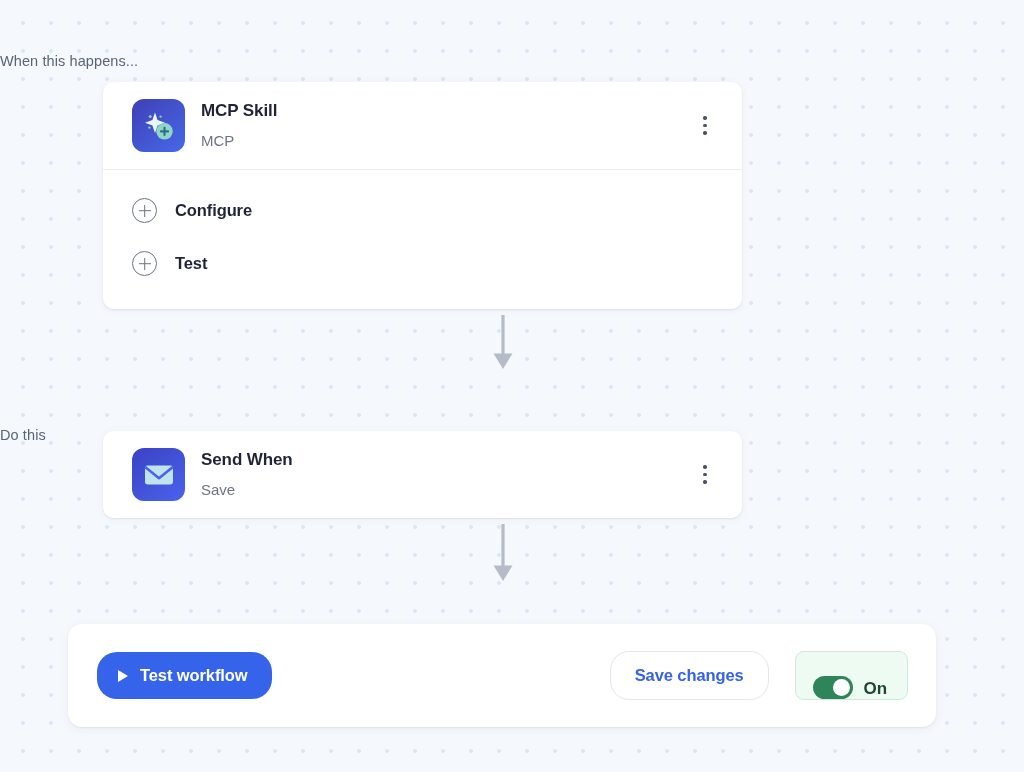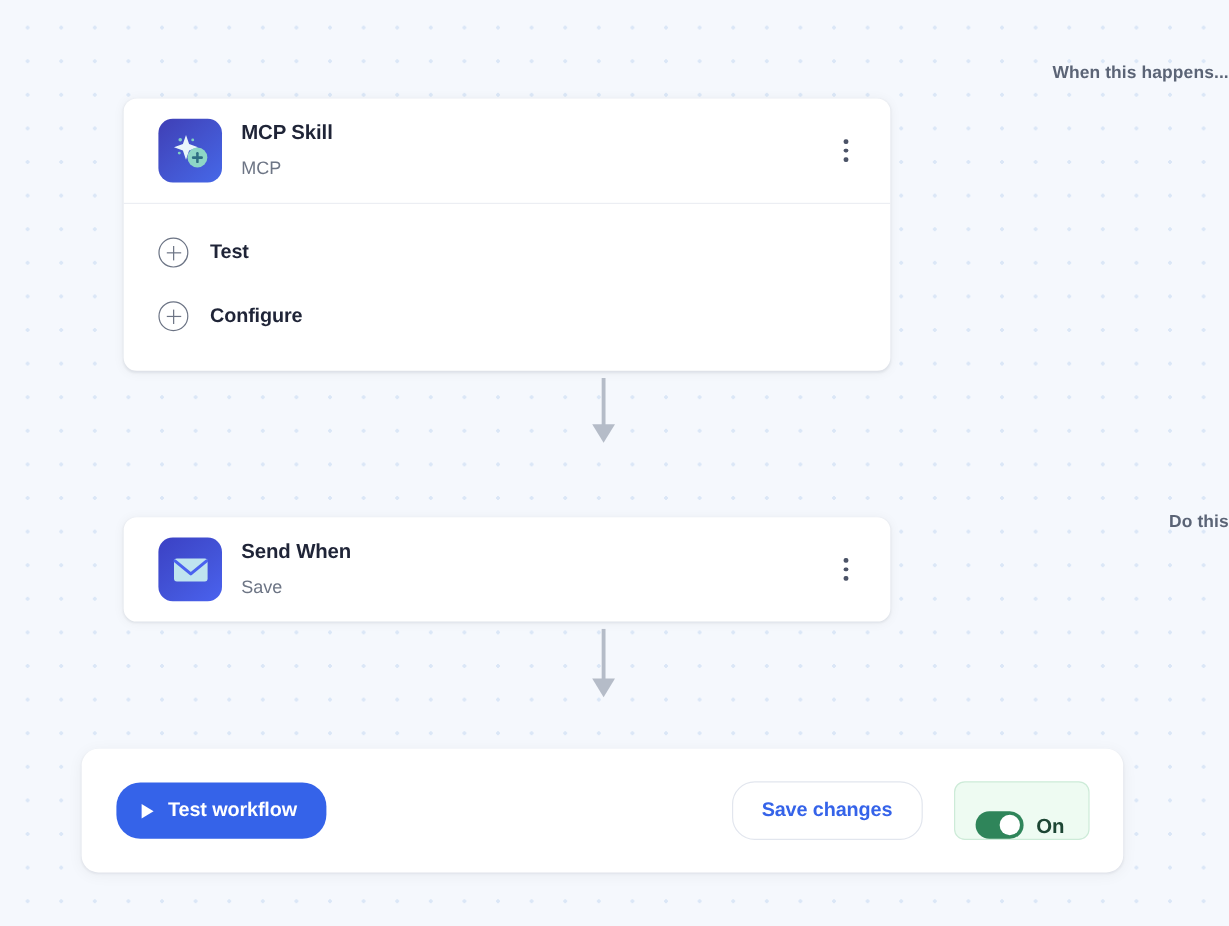--- a/index.html
+++ b/index.html
@@ -22,25 +22,24 @@
   
   .canvas {
     position: absolute;
     inset: 0;
   }
 
   
   .caption {
     position: absolute;
     width: 100%;
-    text-align: right;
+    text-align: left;
     font-size: 14.5px;
     color: #5b6476;
     letter-spacing: 0.1px;
-    font-weight: bold;
   }
   .caption-when { top: 53px; }
   .caption-do   { top: 398px; margin-top: 29px; }
 
   
   .card {
     position: absolute;
     left: 103px;
     width: 639px;
     background: #ffffff;
@@ -295,26 +294,26 @@
         <span></span>
       </div>
     </div>
 
     <div class="divider"></div>
 
     <div class="steps">
 
       <div class="step-row">
         <div class="plus-circle"></div>
-        <div class="step-label">Test</div>
+        <div class="step-label">Configure</div>
       </div>
 
       <div class="step-row">
         <div class="plus-circle"></div>
-        <div class="step-label">Configure</div>
+        <div class="step-label">Test</div>
       </div>
     </div>
   </div>
 
   <div class="arrow arrow-1">
     <svg width="30" height="55" viewBox="0 0 30 55" aria-hidden="true">
       <line x1="15" y1="0" x2="15" y2="46" stroke="#b5bcc8" stroke-width="3.2"></line>
       <path d="M15 54 L5.5 38.5 L24.5 38.5 Z" fill="#b5bcc8"></path>
     </svg>
   </div>

